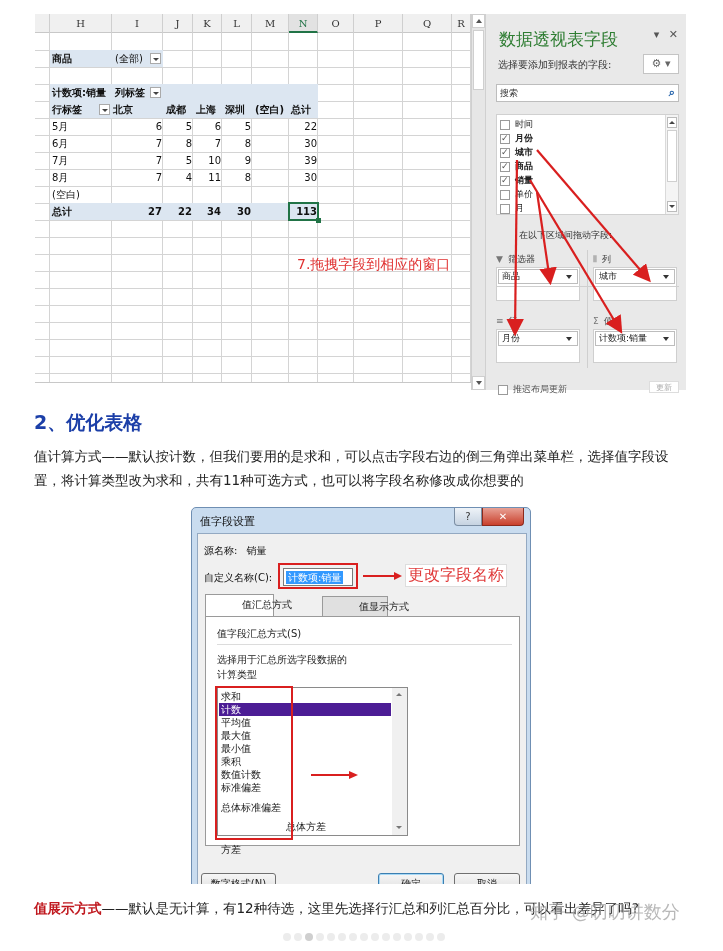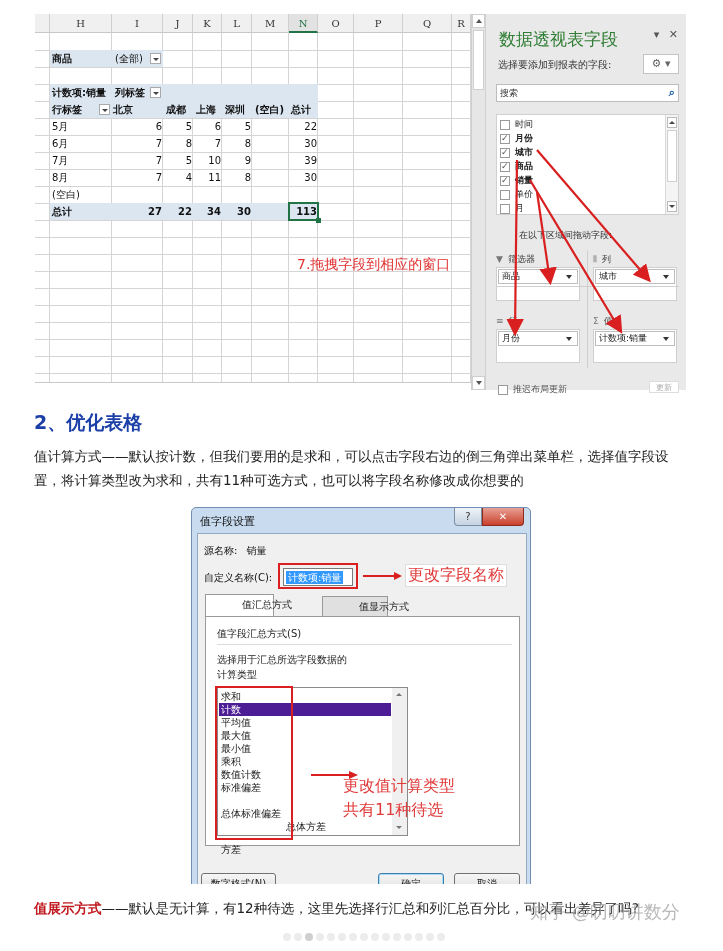--- a/index.html
+++ b/index.html
@@ -356,33 +356,29 @@
           <div class="arr down"></div>
         </div>
       <div class="calc-item" style="top: 2px;">求和</div>
           <div class="calc-item sel" style="top: 15px;">计数</div>
           <div class="calc-item" style="top: 28px;">平均值</div>
           <div class="calc-item" style="top: 41px;">最大值</div>
           <div class="calc-item" style="top: 54px;">最小值</div>
           <div class="calc-item" style="top: 67px;">乘积</div>
           <div class="calc-item" style="top: 80px;">数值计数</div>
           <div class="calc-item" style="top: 93px;">标准偏差</div>
-          <div class="calc-item" style="top: 119px;">总体标准偏差</div>
+          <div class="calc-item" style="top: 113px;">总体标准偏差</div>
           <div class="calc-item" style="top: 119px; margin-top: 36px;">方差</div>
           <div class="calc-item" style="top: 132px; text-align: center;">总体方差</div>
         </div>
       <div class="red-box" style="left:9px;top:69px;width:78px;height:154px;"></div>
       <svg style="position:absolute;left:105px;top:153px;" width="48" height="10">
         <line x1="0" y1="5" x2="40" y2="5" stroke="#d91f1f" stroke-width="2"></line>
         <path d="M38,1 L47,5 L38,9 z" fill="#d91f1f"></path>
       </svg>
-      <div class="red-note" style="left:137px;top:157px;line-height:24px;">
-        <div>更改值计算类型</div>
-        <div>共有11种待选</div>
-      </div>
     </div>
 
     <div class="dlg-btn" style="left:3px;width:75px;">数字格式(N)</div>
     <div class="dlg-btn default" style="left:180px;width:66px;">确定</div>
     <div class="dlg-btn" style="left:256px;width:66px;">取消</div>
   </div>
 </div>
 <div class="dlg-crop"></div>
 
 <div class="bottom"><span class="em">值展示方式</span><span>——默认是无计算，有12种待选，这里先选择行汇总和列汇总百分比，可以看出差异了吗?</span></div>

